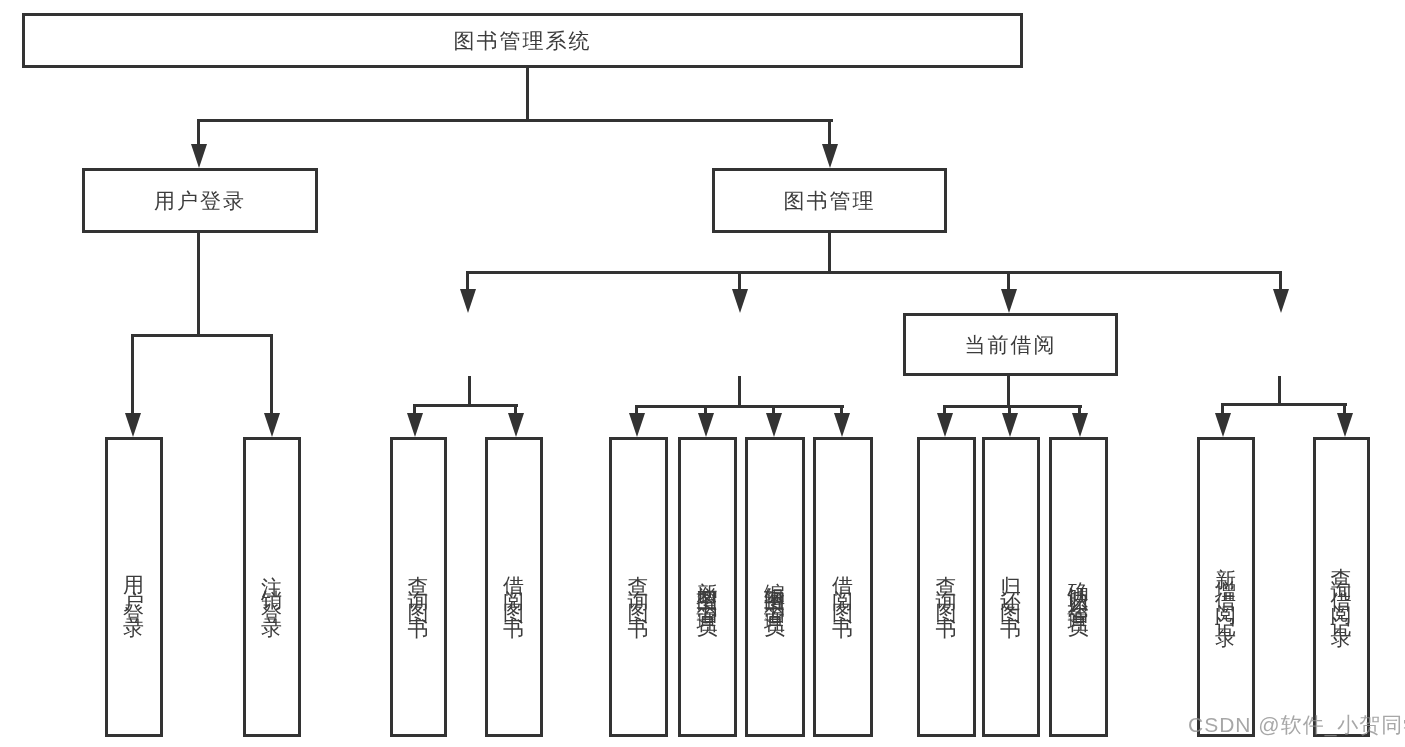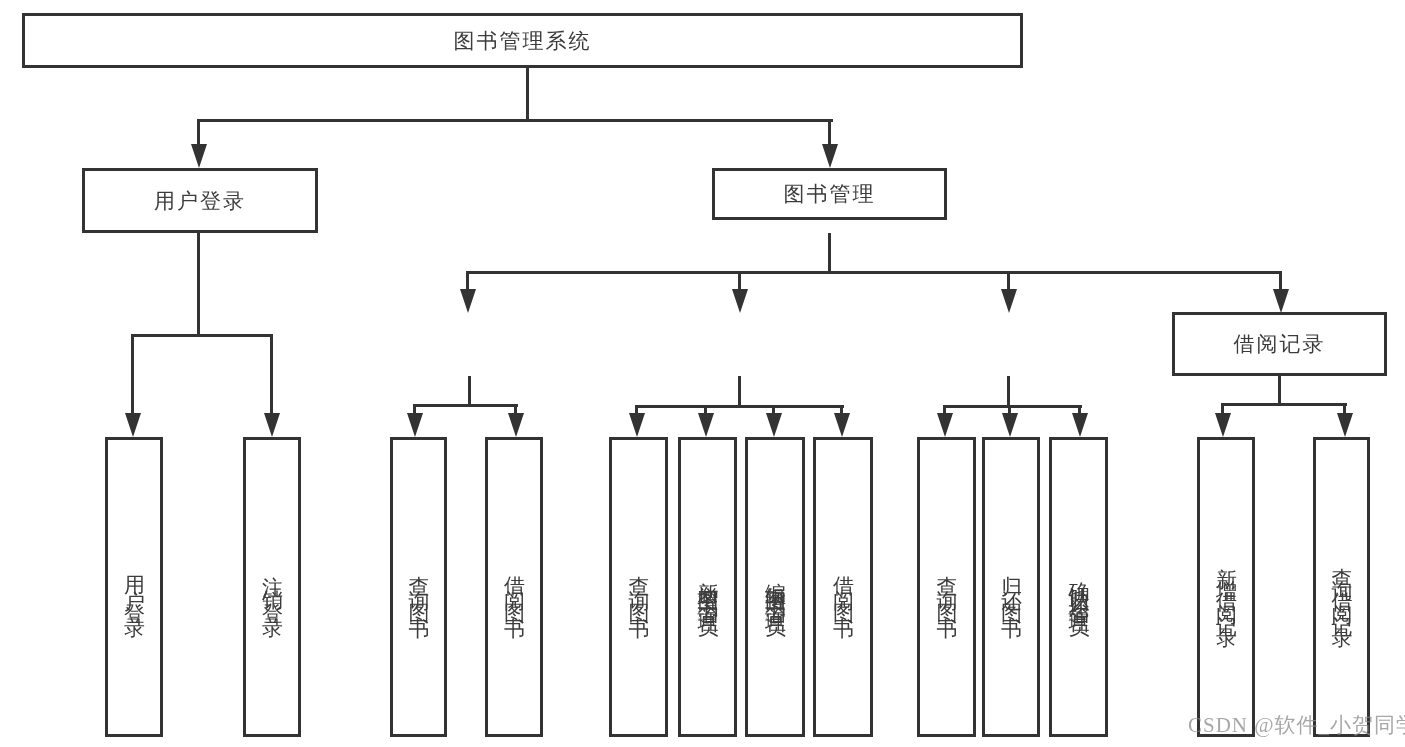--- a/index.html
+++ b/index.html
@@ -1,20 +1,20 @@
 <!DOCTYPE html>
 <html><head>
 <meta charset="utf-8">
 <style>
   html,body{margin:0;padding:0;background:#ffffff;}
   .stage{
     position:relative;
     width:1405px;height:747px;
     background:#ffffff;
-    font-family:Liberation Serif, serif;
+    font-family:Liberation Sans, sans-serif;
     overflow:hidden;
   }
   .box{
     position:absolute;
     box-sizing:border-box;
     background:#ffffff;
     border:3px solid #333333;
     display:flex;align-items:center;justify-content:center;
     font-size:21px;color:#3c3c3c;
     letter-spacing:2px;
@@ -49,23 +49,23 @@
   }
 </style>
 </head>
 <body>
 
 <div class="stage">
 
   <div class="box" style="left:22px;top:13px;width:1001px;height:55px;">图书管理系统</div>
 
   <div class="box" style="left:82px;top:168px;width:236px;height:65px;">用户登录</div>
-  <div class="box" style="left:712px;top:168px;width:235px;height:52px;">图书管理</div>
+  <div class="box" style="left:712px;top:168px;width:235px;height:65px;">图书管理</div>
 
-  <div class="box" style="left:1172px;top:312px;width:215px;height:64px;">借阅记录</div>
+  <div class="box" style="left:903px;top:313px;width:215px;height:63px;">当前借阅</div>
 
   <div class="box vbox" style="left:105px;top:437px;width:58px;height:300px;">用户登录</div>
   <div class="box vbox" style="left:243px;top:437px;width:58px;height:300px;">注销登录</div>
 
   <div class="box vbox" style="left:390px;top:437px;width:57px;height:300px;">查询图书</div>
   <div class="box vbox" style="left:485px;top:437px;width:58px;height:300px;">借阅图书</div>
 
   <div class="box vbox" style="left:609px;top:437px;width:59px;height:300px;">查询图书</div>
   <div class="box vbox ls-l" style="left:678px;top:437px;width:59px;height:300px;">新增图书（管理员）</div>
   <div class="box vbox ls-l" style="left:745px;top:437px;width:60px;height:300px;">编辑图书（管理员）</div>

